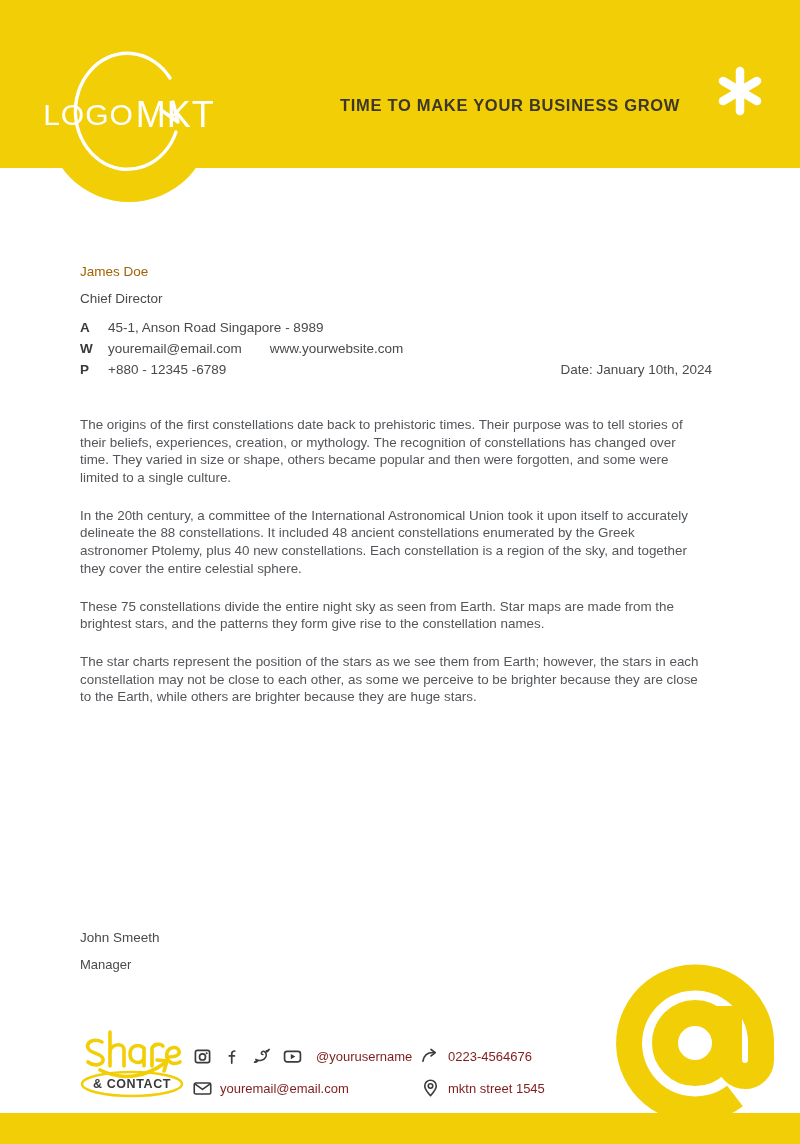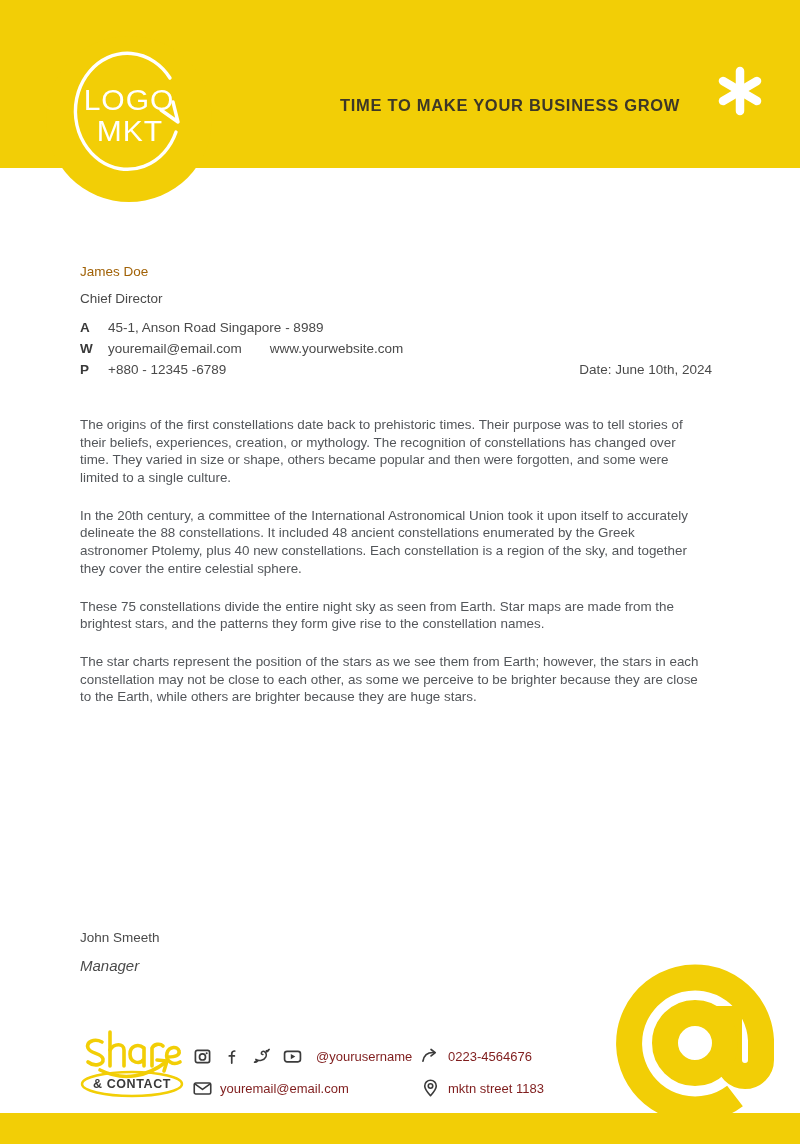--- a/index.html
+++ b/index.html
@@ -41,30 +41,30 @@
     width: 142px;
     height: 142px;
   }
   .logo-text {
     position: absolute;
     left: 58px;
     top: 44px;
     width: 142px;
     height: 142px;
     display: flex;
-    flex-direction: column;
+    flex-direction: row;
     align-items: center;
     justify-content: center;
     color: #ffffff;
     letter-spacing: 1px;
     line-height: 1.05;
     pointer-events: none;
   }
   .logo-text .l1 { font-size: 30px; font-weight: 400; }
-  .logo-text .l2 { font-size: 30px; font-weight: 400; padding-left: 2px; }
+  .logo-text .l2 { font-size: 36px; font-weight: 400; padding-left: 2px; }
 
   .tagline {
     position: absolute;
     left: 340px;
     top: 96px;
     font-size: 16.5px;
     font-weight: bold;
     letter-spacing: 0.7px;
     color: #3d3727;
     white-space: nowrap;
@@ -134,21 +134,21 @@
     color: #53565a;
   }
 
   
   .signoff {
     position: absolute;
     left: 80px;
     top: 930px;
   }
   .signoff .name { font-size: 13.5px; color: #4a4a4a; margin-bottom: 12px; }
-  .signoff .role { font-size: 15px; color: #4a4a4a; font-style: italic; }
+  .signoff .role { font-size: 13px; color: #4a4a4a; }
 
   
   .big-at {
     position: absolute;
     left: 585px;
     top: 944px;
     width: 220px;
     height: 200px;
     overflow: hidden;
     pointer-events: none;
@@ -243,21 +243,21 @@
     <span class="val">45-1, Anson Road Singapore - 8989</span>
   </div>
   <div class="crow">
     <span class="key">W</span>
     <span class="val">youremail@email.com</span>
     <span class="val2">www.yourwebsite.com</span>
   </div>
   <div class="crow">
     <span class="key">P</span>
     <span class="val">+880 - 12345 -6789</span>
-    <span class="date">Date: June 10th, 2024</span>
+    <span class="date">Date: January 10th, 2024</span>
   </div>
 </div>
 
 <div class="body-copy">
   <p>The origins of the first constellations date back to prehistoric times. Their purpose was to tell stories of their beliefs, experiences, creation, or mythology. The recognition of constellations has changed over time. They varied in size or shape, others became popular and then were forgotten, and some were limited to a single culture.</p>
   <p>In the 20th century, a committee of the International Astronomical Union took it upon itself to accurately delineate the 88 constellations. It included 48 ancient constellations enumerated by the Greek astronomer Ptolemy, plus 40 new constellations. Each constellation is a region of the sky, and together they cover the entire celestial sphere.</p>
   <p>These 75 constellations divide the entire night sky as seen from Earth. Star maps are made from the brightest stars, and the patterns they form give rise to the constellation names.</p>
   <p>The star charts represent the position of the stars as we see them from Earth; however, the stars in each constellation may not be close to each other, as some we perceive to be brighter because they are close to the Earth, while others are brighter because they are huge stars.</p>
 </div>
 
@@ -354,18 +354,18 @@
     </div>
 
     <div class="frow">
       <span class="ico">
         <svg viewBox="0 0 18 20" width="17" height="18" aria-hidden="true">
           <path d="M9 18.6 C9 18.6 15.4 11.6 15.4 7.8 A6.4 6.4 0 1 0 2.6 7.8
                    C2.6 11.6 9 18.6 9 18.6 Z" fill="none" stroke="#3b3b3b" stroke-width="1.8" stroke-linejoin="round"></path>
           <circle cx="9" cy="7.8" r="2.5" fill="none" stroke="#3b3b3b" stroke-width="1.8"></circle>
         </svg>
       </span>
-      <span>mktn street 1183</span>
+      <span>mktn street 1545</span>
     </div>
   </div>
 </div>
 
 <div class="footer-bar"></div>
 
 </body></html>

